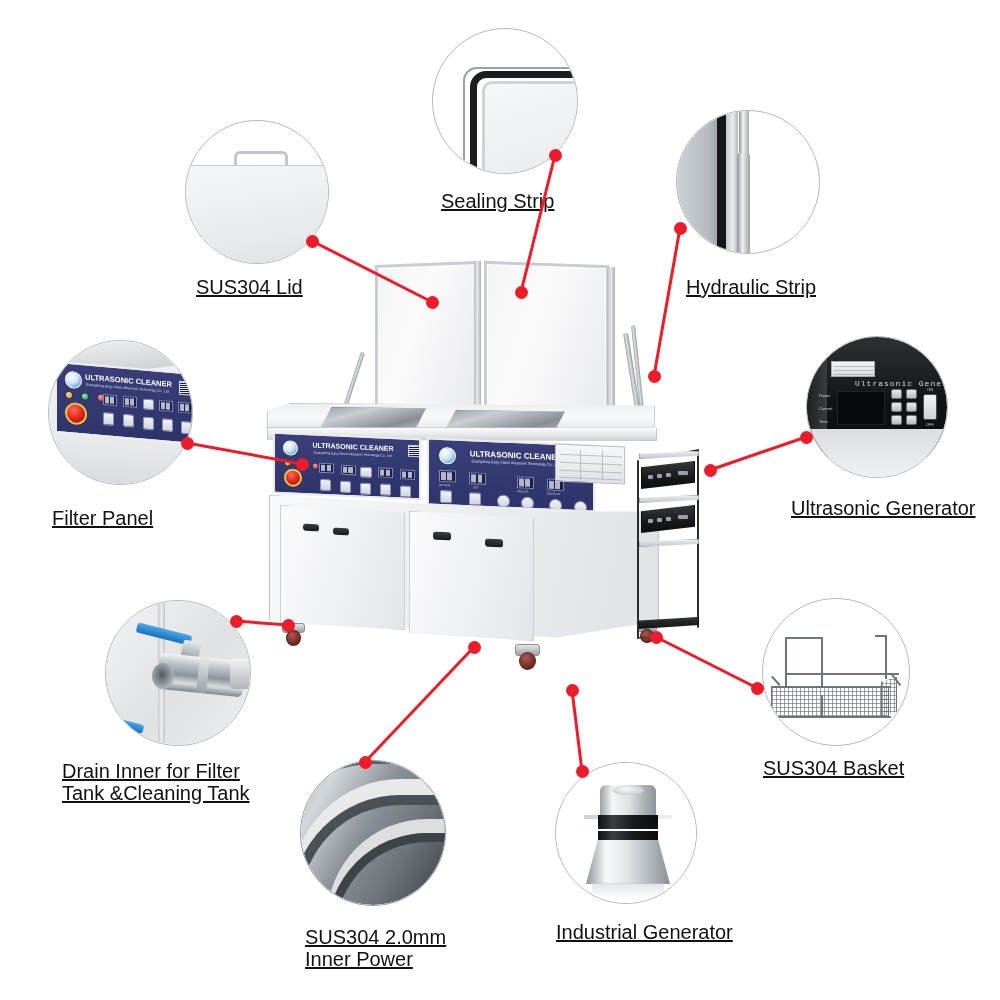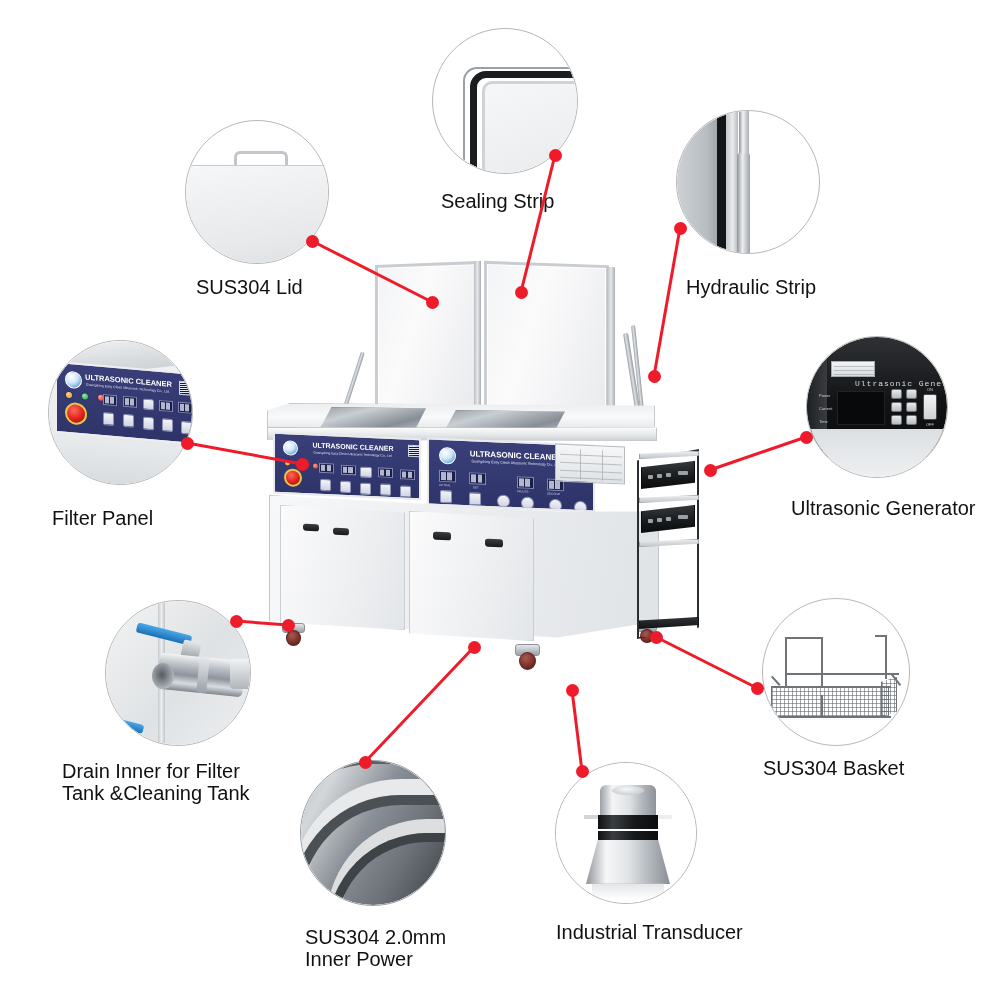--- a/index.html
+++ b/index.html
@@ -24,20 +24,21 @@
 
   
   .label{
     position:absolute;
     color:#111111;
     font-size:20px;
     line-height:22px;
     font-family:"Liberation Sans", sans-serif;
     white-space:pre;
     letter-spacing:0px;
+    text-decoration:underline;
   }
 
   
   .leaders{position:absolute;left:0;top:0;width:1000px;height:1000px;pointer-events:none;}
   .dot{position:absolute;border-radius:50%;background:#ee1c2a;}
 
   
   #machine{position:absolute;left:255px;top:255px;width:480px;height:430px;}
 
   
@@ -477,21 +478,21 @@
     <div class="bubble-inner" style="background:#ffffff;">
       <div class="td-fin" style="left:28px;top:52px;width:88px;height:4px;"></div>
       <div class="td-top" style="left:44px;top:22px;width:56px;height:38px;"></div>
       <div style="position:absolute;left:56px;top:23px;width:32px;height:9px;border-radius:50%;background:radial-gradient(ellipse at 45% 35%,#f7f8f8,#b9bec3);"></div>
       <div class="td-ring" style="left:42px;top:52px;width:60px;height:14px;"></div>
       <div class="td-ring" style="left:42px;top:68px;width:60px;height:9px;"></div>
       <div class="td-cone" style="left:30px;top:77px;width:84px;height:44px;clip-path:polygon(14% 0,86% 0,100% 100%,0 100%);"></div>
       <div class="td-refl" style="left:36px;top:120px;width:72px;height:16px;"></div>
     </div>
   </div>
-  <div class="label" style="left:556px;top:921px;">Industrial Transducer</div>
+  <div class="label" style="left:556px;top:921px;">Industrial Generator</div>
 
   <svg class="leaders" viewBox="0 0 1000 1000">
     <g stroke="#ee1c2a" stroke-width="3" fill="none">
       <line x1="312" y1="241" x2="432" y2="302"></line>
       <line x1="555" y1="155" x2="521" y2="292"></line>
       <line x1="680" y1="228" x2="654" y2="376"></line>
       <line x1="187" y1="443" x2="302" y2="464"></line>
       <line x1="806" y1="437" x2="710" y2="470"></line>
       <line x1="236" y1="621" x2="288" y2="625"></line>
       <line x1="757" y1="688" x2="656" y2="637"></line>

